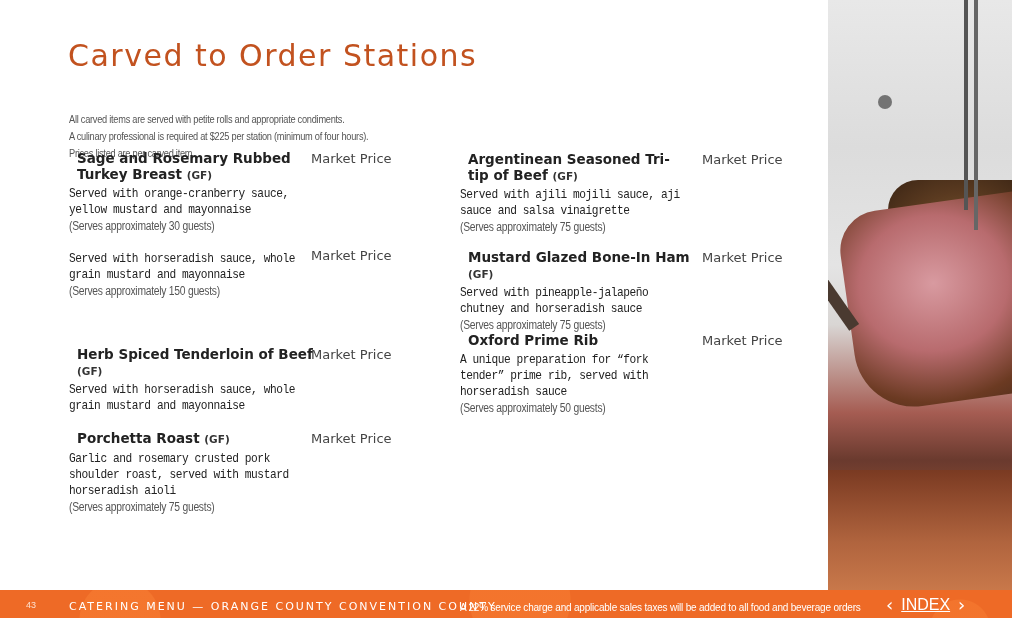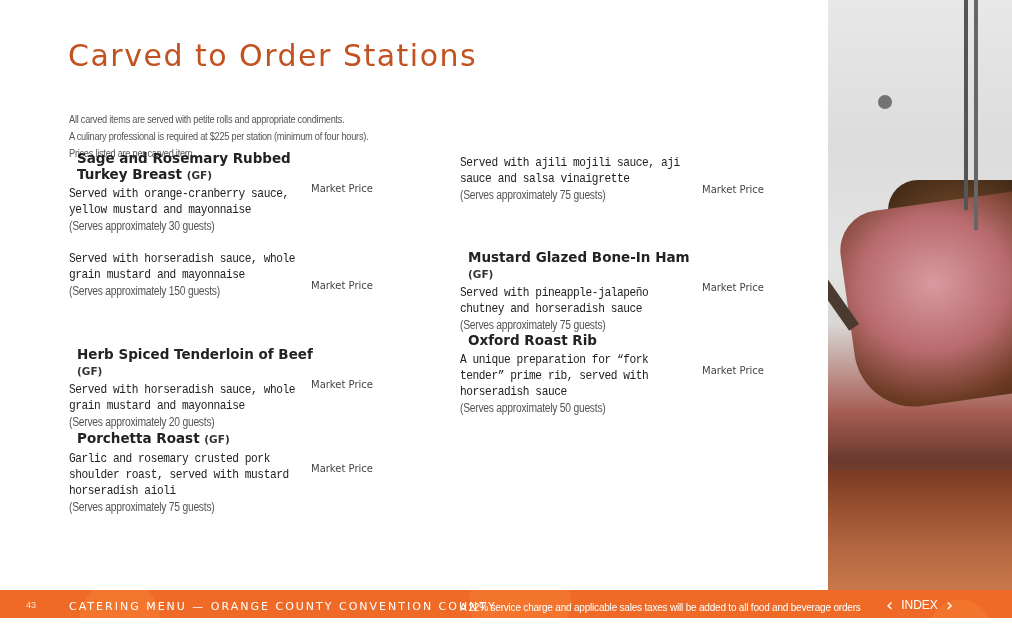--- a/index.html
+++ b/index.html
@@ -27,23 +27,22 @@
   .item .name {
     font-family:"DejaVu Sans", sans-serif; font-weight:bold;
     font-size:13.5px; line-height:15.5px; color:#222; width:220px;margin-left:8px;
   }
   .item .gf {
     font-family:"DejaVu Sans", sans-serif; font-weight:bold;
     font-size:10.5px; color:#333;
   }
   .item .price {
     position:absolute; left:242px; top:0;
-    font-family:"DejaVu Sans", sans-serif; font-size:10px; color:#444;
+    font-family:"DejaVu Sans", sans-serif; font-size:13px; color:#444;
     white-space:nowrap;
-    margin-top:32px;
   }
   .item .desc {
     margin-top:3px;
     font-family:Liberation Mono, monospace;
     font-size:13px; line-height:16px; color:#222;
     width:240px; letter-spacing:-0.5px;
   }
   .item .desc span, .item .serves span { display:inline-block; transform:scaleX(0.86); transform-origin:left; white-space:nowrap; }
   .item .serves {
     margin-top:1px;
@@ -87,21 +86,21 @@
   .footer .brand {
     position:absolute; left:69px; top:10px;
     font-family:"DejaVu Sans", sans-serif; font-size:11px; letter-spacing:2px; color:#fff; white-space:nowrap;
   }
   .footer .notice {
     position:absolute; left:460px; top:12px; font-size:10px; color:#fff; white-space:nowrap;
     letter-spacing:-0.2px;
   }
   .footer .nav { position:absolute; left:886px; top:6px; display:flex; align-items:center; gap:8px; }
   .footer .nav .arrow { font-size:18px; line-height:18px; color:#fff; cursor:pointer; font-family:"DejaVu Sans", sans-serif; }
-  .footer .nav .index { font-size:12px; color:#fff; cursor:pointer; }
+  .footer .nav .index { font-size:16px; text-decoration:underline; color:#fff; cursor:pointer; }
 </style>
 </head>
 <body>
 
 <div class="page">
   <h1 class="title">Carved to Order Stations</h1>
   <div class="intro">
     <div>All carved items are served with petite rolls and appropriate condiments.</div>
     <div>A culinary professional is required at $225 per station (minimum of four hours).</div>
     <div>Prices listed are per carved item.</div>
@@ -117,45 +116,45 @@
   <div class="item" style="left:69px; top:248px;">
     <div class="price">Market Price</div>
     <div class="desc"><span style="white-space:normal;width:270px;">Served with horseradish sauce, whole grain mustard and mayonnaise</span></div>
     <div class="serves"><span>(Serves approximately 150 guests)</span></div>
   </div>
 
   <div class="item" style="left:69px; top:347px;">
     <div class="name" style="width:240px;"><span>Herb Spiced Tenderloin of Beef</span> <span class="gf">(GF)</span></div>
     <div class="price">Market Price</div>
     <div class="desc"><span style="white-space:normal;width:270px;">Served with horseradish sauce, whole grain mustard and mayonnaise</span></div>
-    <div class="serves"><span>(Serves approximately 20 guests)</span></div>
   </div>
 
   <div class="item" style="left:69px; top:431px;">
     <div class="name"><span>Porchetta Roast</span> <span class="gf">(GF)</span></div>
     <div class="price">Market Price</div>
     <div class="desc"><span style="white-space:normal;width:270px;">Garlic and rosemary crusted pork shoulder roast, served with mustard horseradish aioli</span></div>
     <div class="serves"><span>(Serves approximately 75 guests)</span></div>
   </div>
 
   <div class="item" style="left:460px; top:152px;">
+    <div class="name"><span>Argentinean Seasoned Tri-tip of Beef</span> <span class="gf">(GF)</span></div>
     <div class="price">Market Price</div>
     <div class="desc"><span style="white-space:normal;width:270px;">Served with ajili mojili sauce, aji sauce and salsa vinaigrette</span></div>
     <div class="serves"><span>(Serves approximately 75 guests)</span></div>
   </div>
 
   <div class="item" style="left:460px; top:250px;">
     <div class="name" style="width:240px;"><span>Mustard Glazed Bone-In Ham</span> <span class="gf">(GF)</span></div>
     <div class="price">Market Price</div>
     <div class="desc"><span style="white-space:normal;width:270px;">Served with pineapple-jalapeño chutney and horseradish sauce</span></div>
     <div class="serves"><span>(Serves approximately 75 guests)</span></div>
   </div>
 
   <div class="item" style="left:460px; top:333px;">
-    <div class="name"><span>Oxford Roast Rib</span></div>
+    <div class="name"><span>Oxford Prime Rib</span></div>
     <div class="price">Market Price</div>
     <div class="desc"><span style="white-space:normal;width:270px;">A unique preparation for “fork tender” prime rib, served with horseradish sauce</span></div>
     <div class="serves"><span>(Serves approximately 50 guests)</span></div>
   </div>
 </div>
 
 <div class="photo">
   <div class="button-dot"></div>
   <div class="crust"></div>
   <div class="meat"></div>

